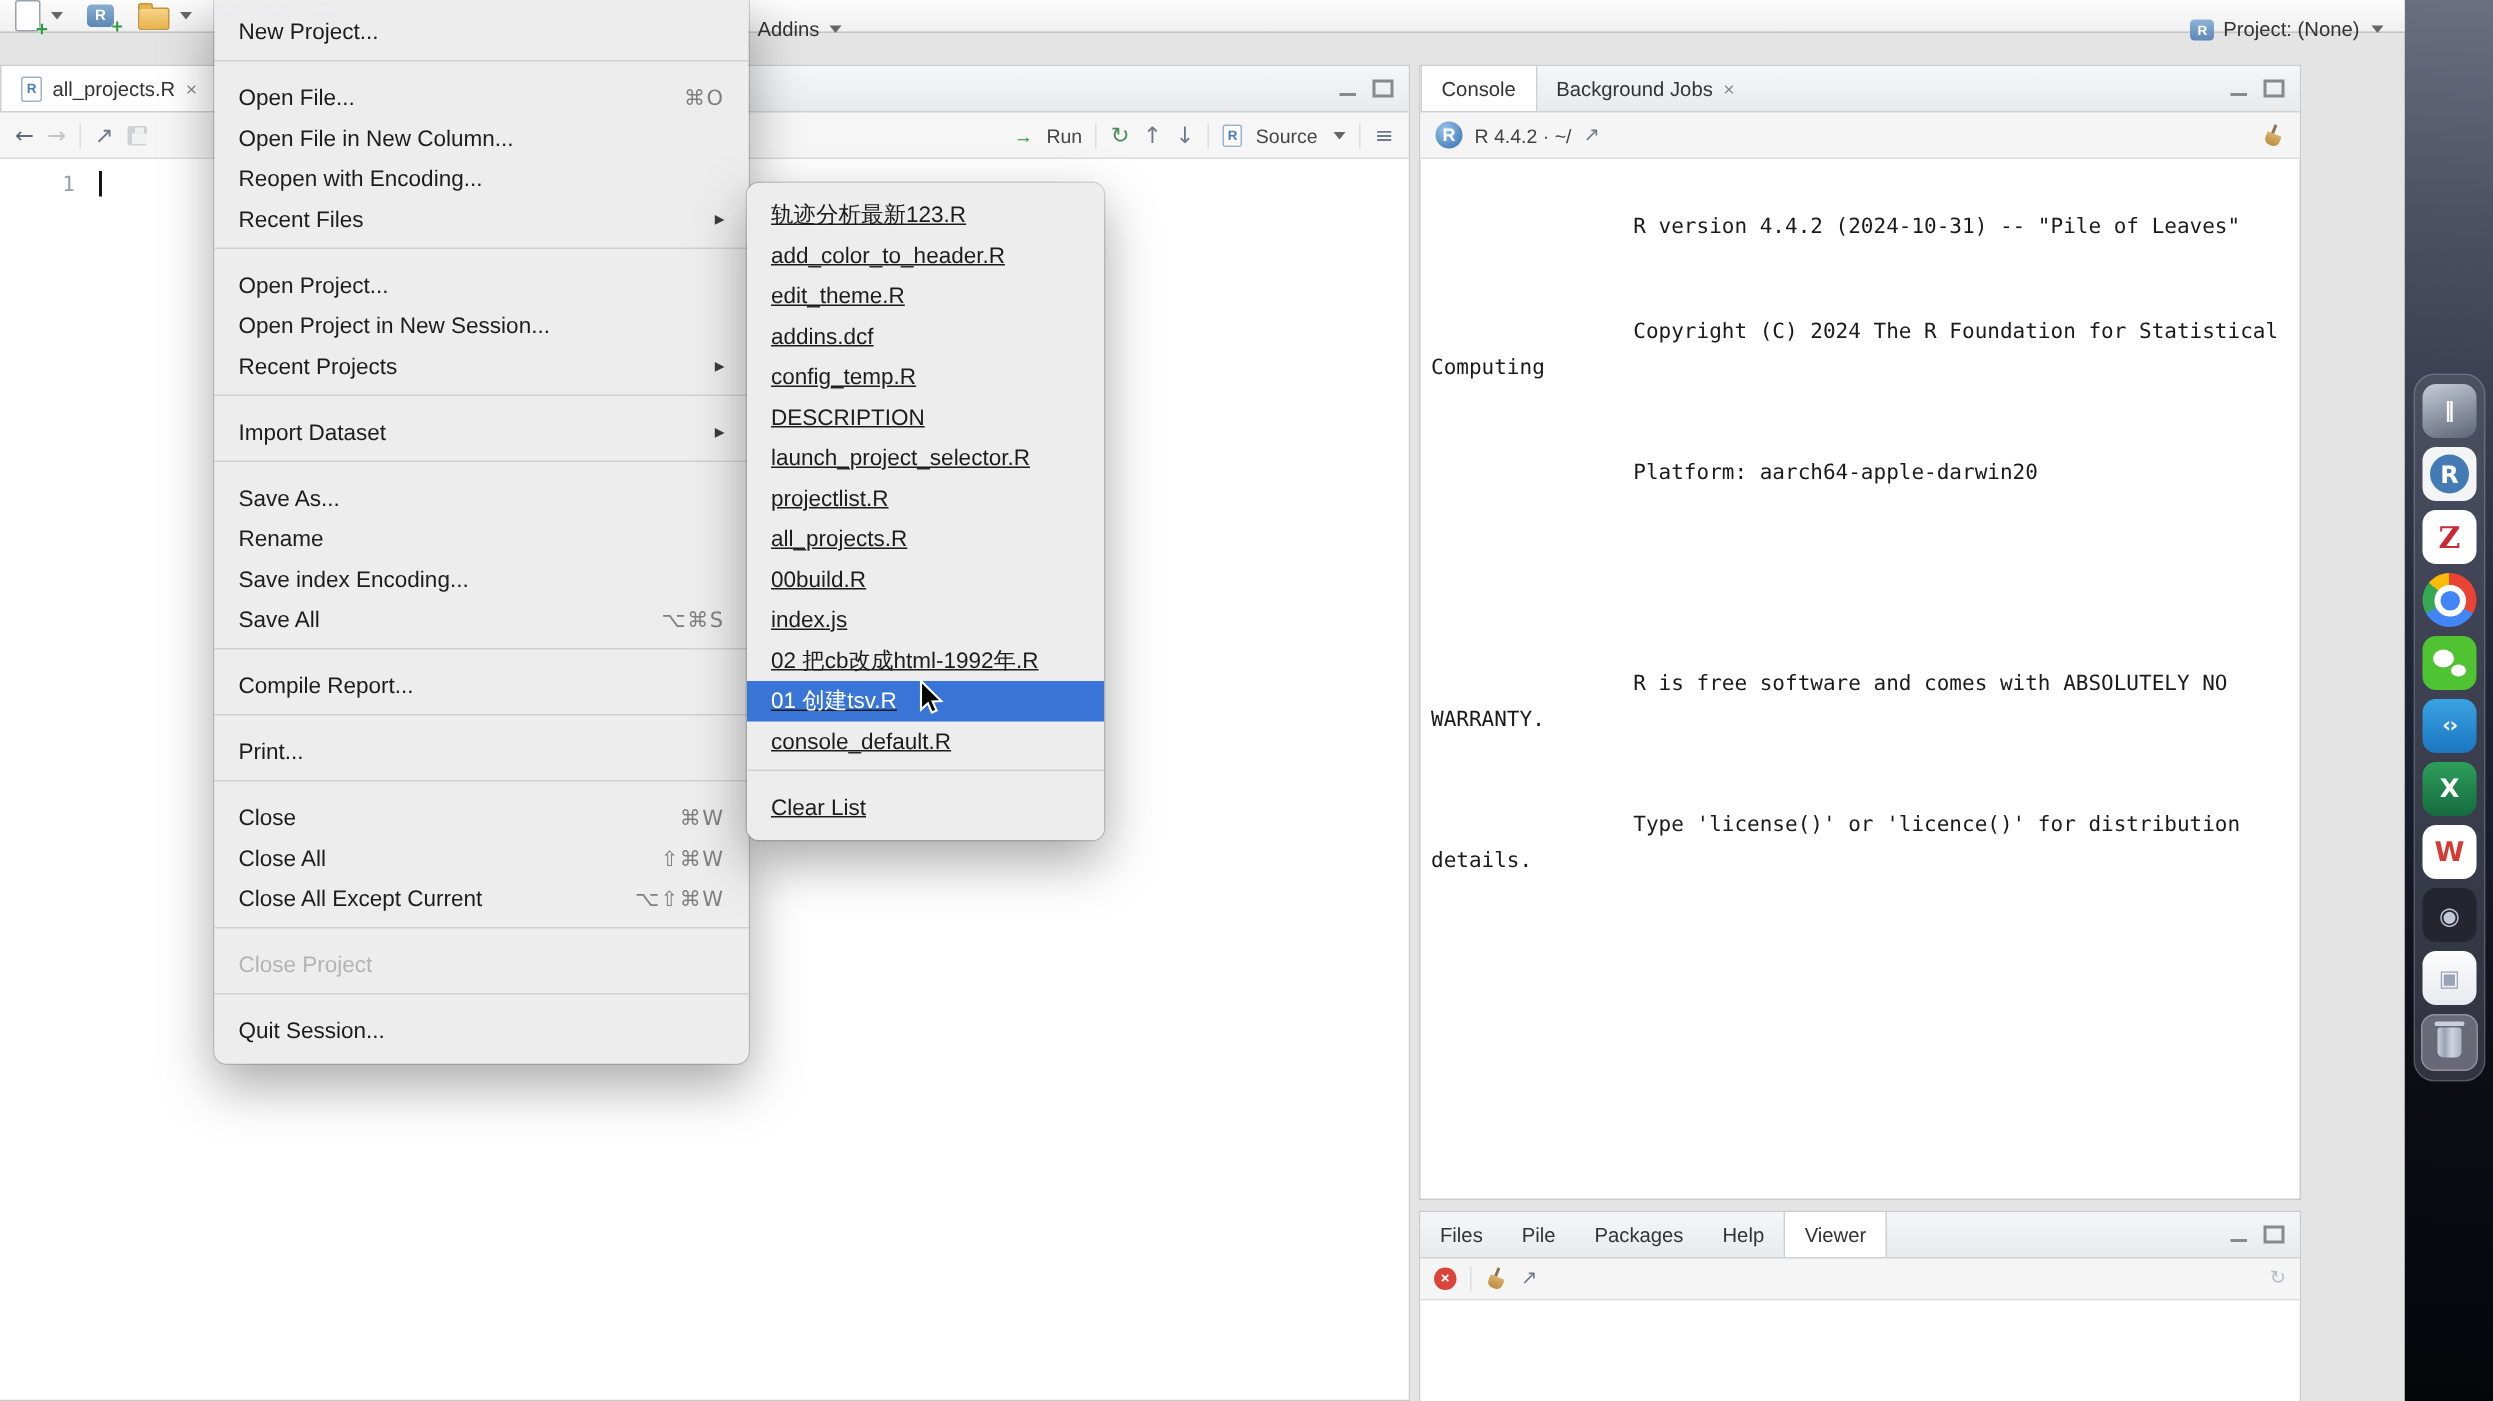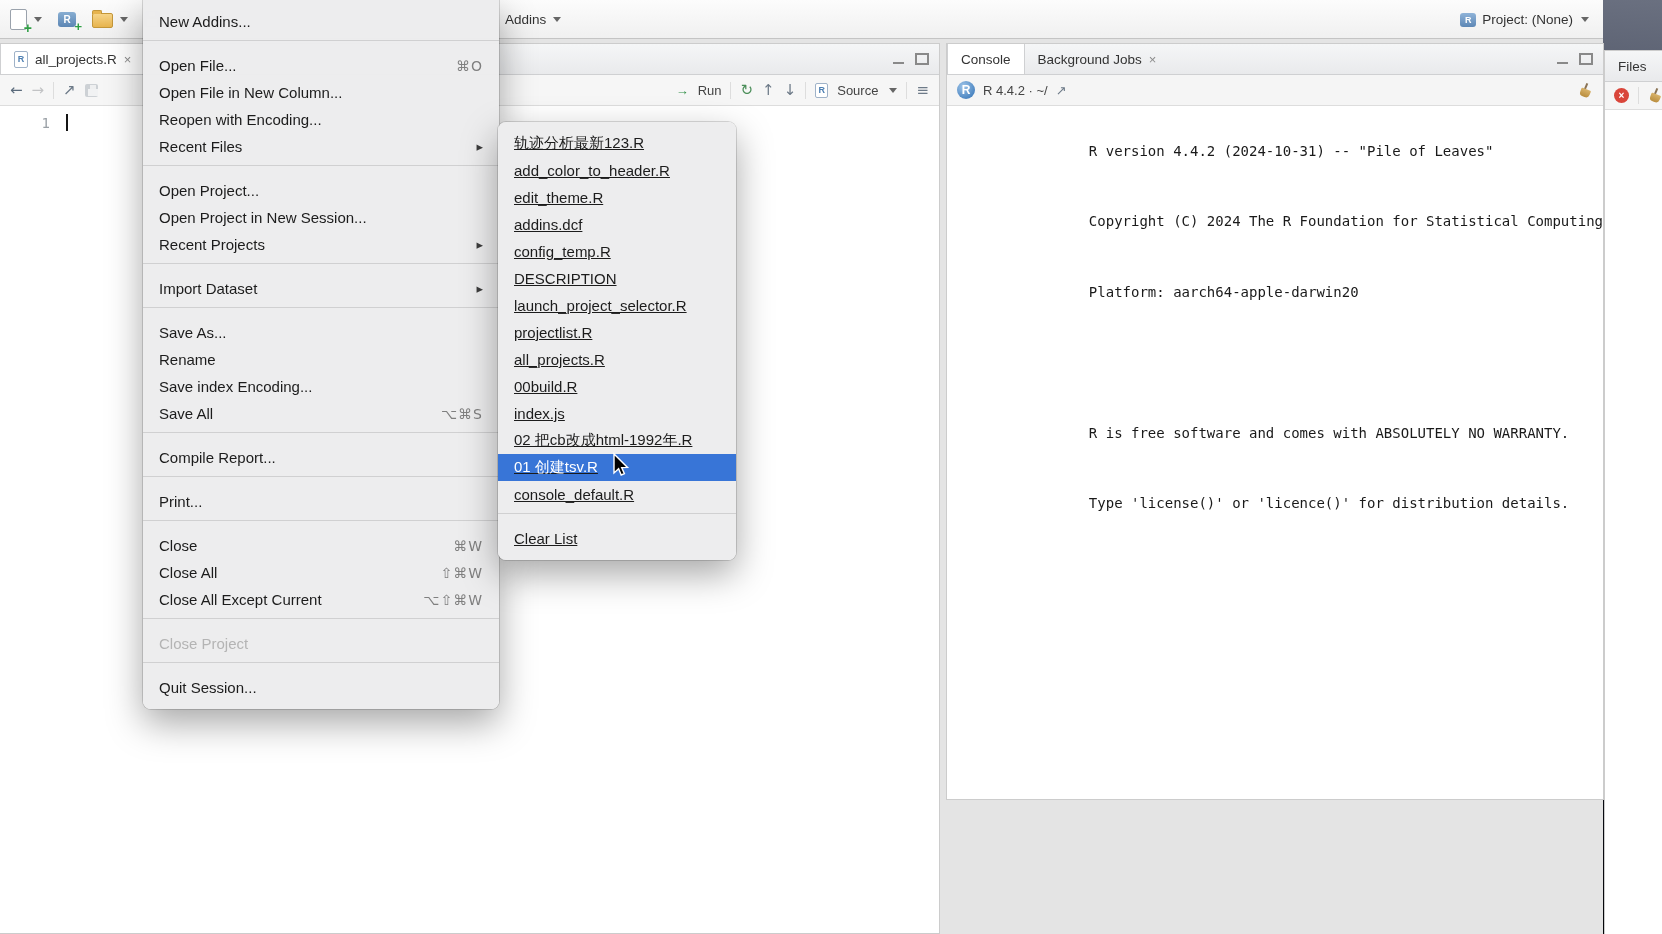--- a/index.html
+++ b/index.html
@@ -29,21 +29,21 @@
   .dock-icon.camera{background:#23262e;} .camera .glyph{color:#c3c9d6;font-size:16px;}
   .dock-icon.photos{background:linear-gradient(#fdfdfd,#e8eaef);} .photos .glyph{color:#9aa4b5;font-size:15px;}
   .dock-icon.trash{background:rgba(205,210,222,.35);border:1px solid rgba(255,255,255,.25);}
   .trash .glyph{width:16px;height:20px;border-radius:2px 2px 4px 4px;position:relative;
     background:linear-gradient(90deg,#c9cfdb,#9aa2b2 30%,#cfd5e0 60%,#a8b0bf);}
   .trash .glyph::before{content:"";position:absolute;left:-2px;top:-4px;width:20px;height:3px;background:#c9cfdb;border-radius:2px;}
 
   
   .rs-window{position:absolute;left:0;top:0;width:1603px;height:934px;background:#e4e4e4;}
 
-  .rs-toolbar{position:absolute;left:0;top:0;width:100%;height:39px;box-sizing:border-box;
+  .rs-toolbar{position:absolute;left:0;top:0;width:100%;height:22px;box-sizing:border-box;
     background:linear-gradient(#fcfcfc,#f0f0f0);border-bottom:1px solid #c4c4c4;
     display:flex;align-items:center;padding:0 10px;font-size:13.5px;color:#333;}
   .tb-group{display:flex;align-items:center;gap:5px;margin-right:16px;}
   .tb-sep{width:1px;height:22px;background:#d8d8d8;margin:0 8px;}
   .icon-caret{width:0;height:0;border-left:4px solid transparent;border-right:4px solid transparent;border-top:5px solid #666;margin-left:2px;}
   .icon-newdoc{width:15px;height:19px;background:#fff;border:1px solid #9aa2ac;border-radius:2px;position:relative;}
   .icon-newdoc::after{content:"+";position:absolute;right:-6px;bottom:-7px;color:#2f9e44;font-size:14px;font-weight:bold;text-shadow:0 0 2px #fff;}
   .icon-newproj{width:18px;height:15px;background:linear-gradient(#88aed2,#5c86b4);border-radius:3px;position:relative;
     color:#fff;font-size:10px;font-weight:bold;display:flex;align-items:center;justify-content:center;}
   .icon-newproj::before{content:"R";}
@@ -60,21 +60,21 @@
   .addins{position:absolute;left:505px;top:0;height:39px;display:flex;align-items:center;gap:5px;}
   .project-selector{position:absolute;right:14px;top:0;height:39px;display:flex;align-items:center;gap:6px;}
   .proj-icon{width:16px;height:14px;background:linear-gradient(#8fb3d8,#5d87b5);border-radius:3px;
     color:#fff;font-size:9px;font-weight:bold;display:flex;align-items:center;justify-content:center;}
   .proj-icon::before{content:"R";}
 
   
   .panes{position:absolute;top:39px;left:0;right:59px;bottom:0;display:flex;}
   .pane{background:#fff;border:1px solid #cccccc;display:flex;flex-direction:column;box-sizing:border-box;}
   .editor-pane{width:940px;margin-top:4px;border-left:none;flex:none;}
-  .right-col{flex:1;display:flex;flex-direction:row;margin:4px 10px 0 6px;}
+  .right-col{flex:1;display:flex;flex-direction:column;margin:4px 10px 0 6px;}
   .console-pane{height:757px;flex:none;}
   .bottom-pane{flex:1;margin-top:7px;border-bottom:none;}
 
   .tabstrip{height:30px;flex:none;display:flex;align-items:stretch;position:relative;
     background:linear-gradient(#f5f6f7,#e9eaec);border-bottom:1px solid #cfd0d2;font-size:13.5px;color:#333;}
   .tab{display:flex;align-items:center;gap:7px;padding:0 13px;}
   .tab.active{background:#fff;border-left:1px solid #cfd0d2;border-right:1px solid #cfd0d2;}
   .tab-close{color:#8b8b8b;font-size:13px;}
   .doc-icon{width:12px;height:15px;background:#fff;border:1px solid #9fb2c8;border-radius:2px;
     color:#4d7fb2;font-size:9px;font-weight:bold;display:flex;align-items:center;justify-content:center;}
@@ -368,21 +368,21 @@
           </div>
           <div class="viewer-body"></div>
         </div>
 
       </div>
     </div>
 
     <div class="menu-panel file-menu">
 
         <div class="menu-item">
-          <span class="mi-label">New Addins...</span>
+          <span class="mi-label">New Project...</span>
           <span class="mi-shortcut"></span>
         </div>
 
         <div class="menu-item separator">
           
           
         </div>
 
         <div class="menu-item">
           <span class="mi-label">Open File...</span>

